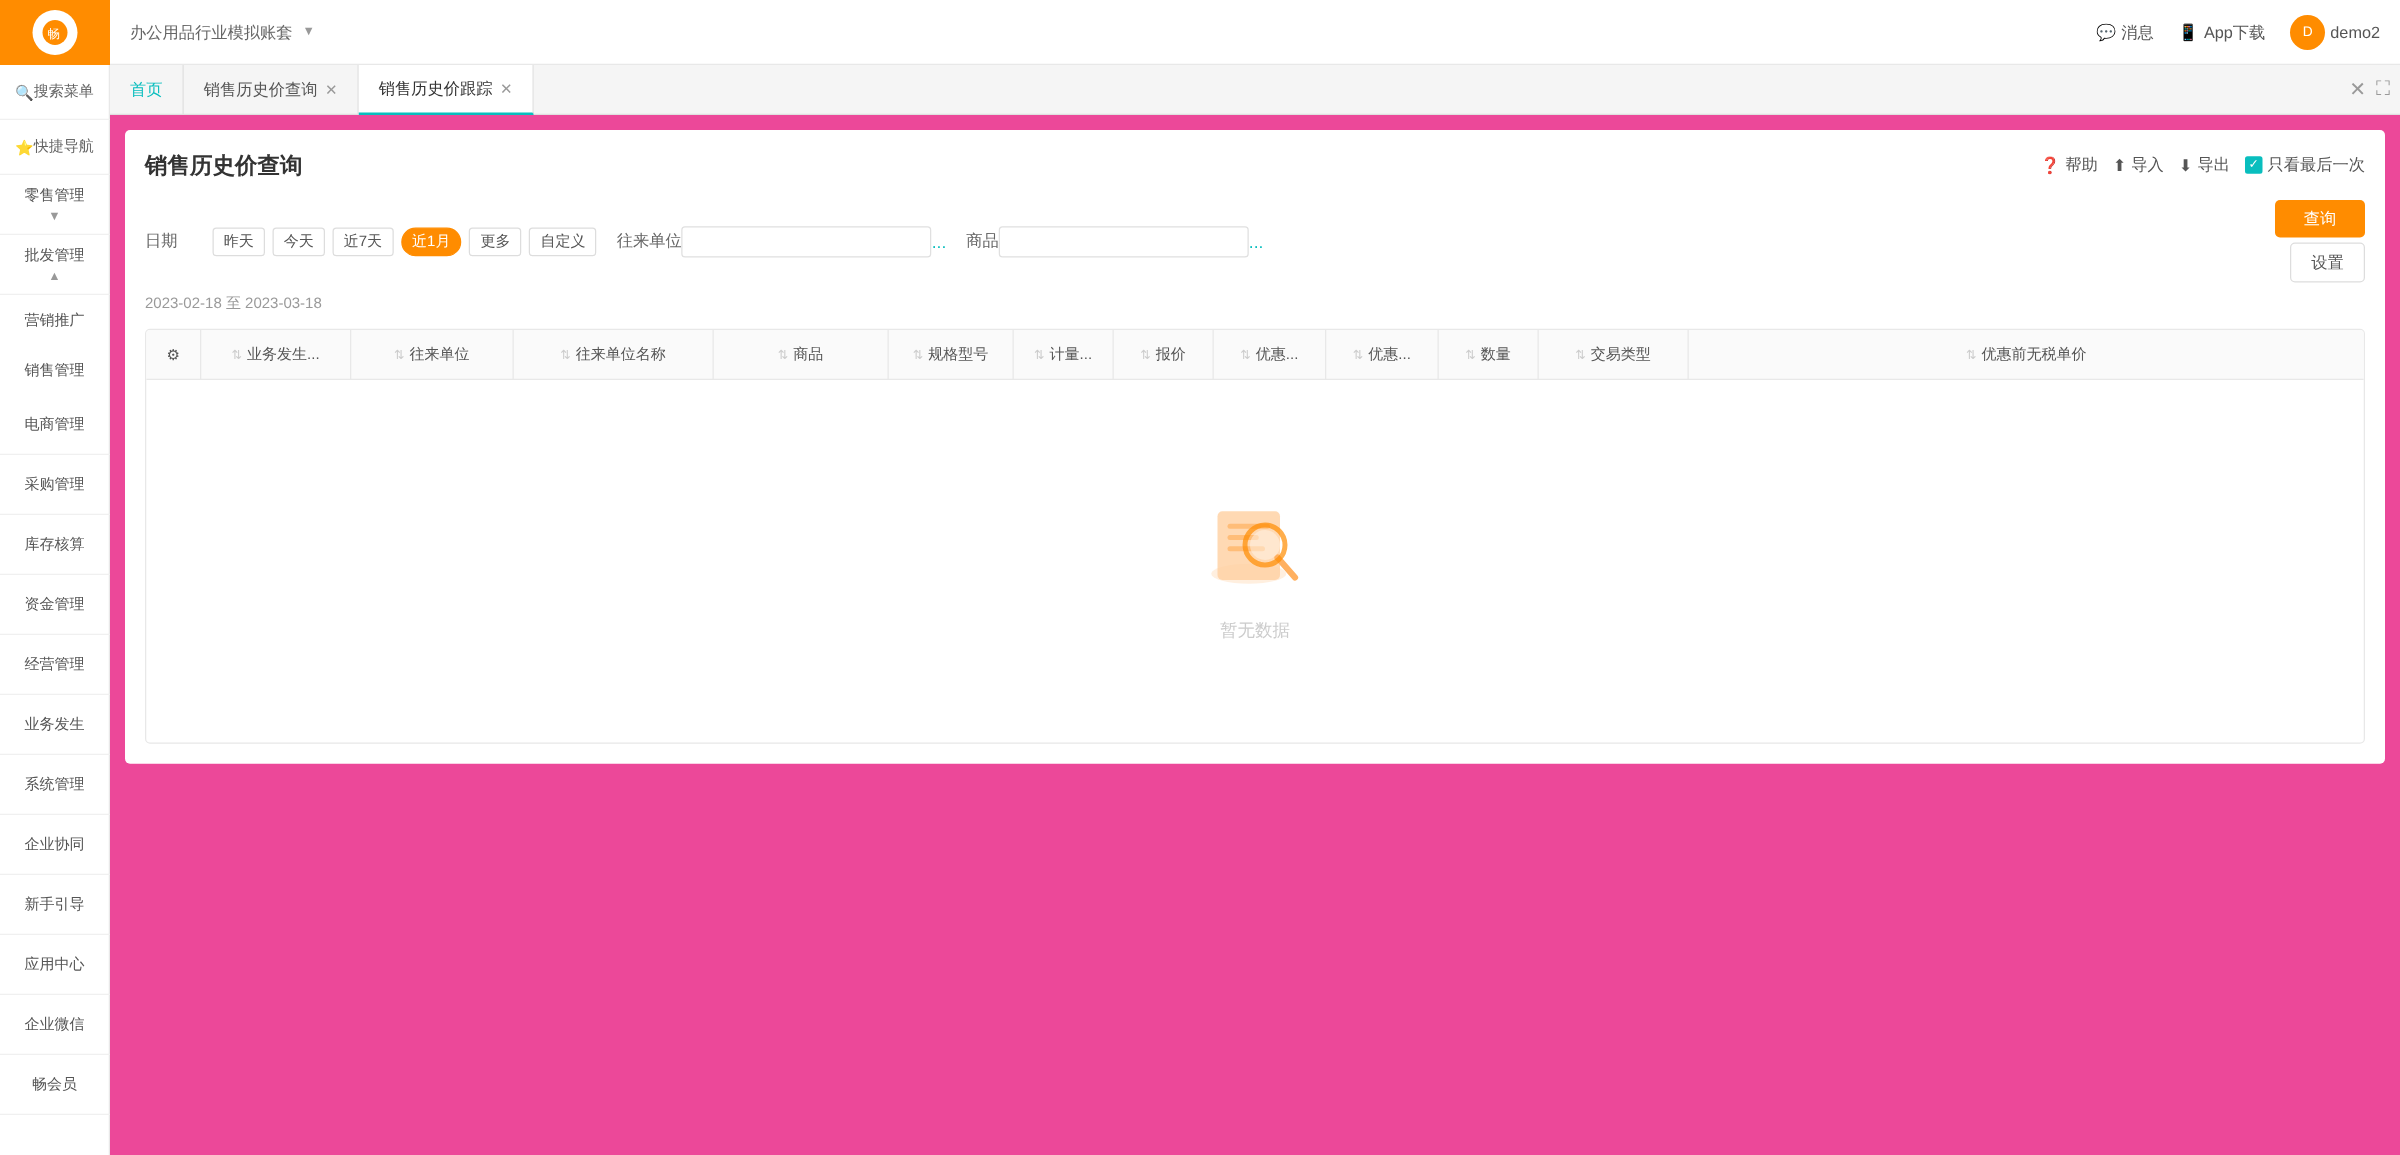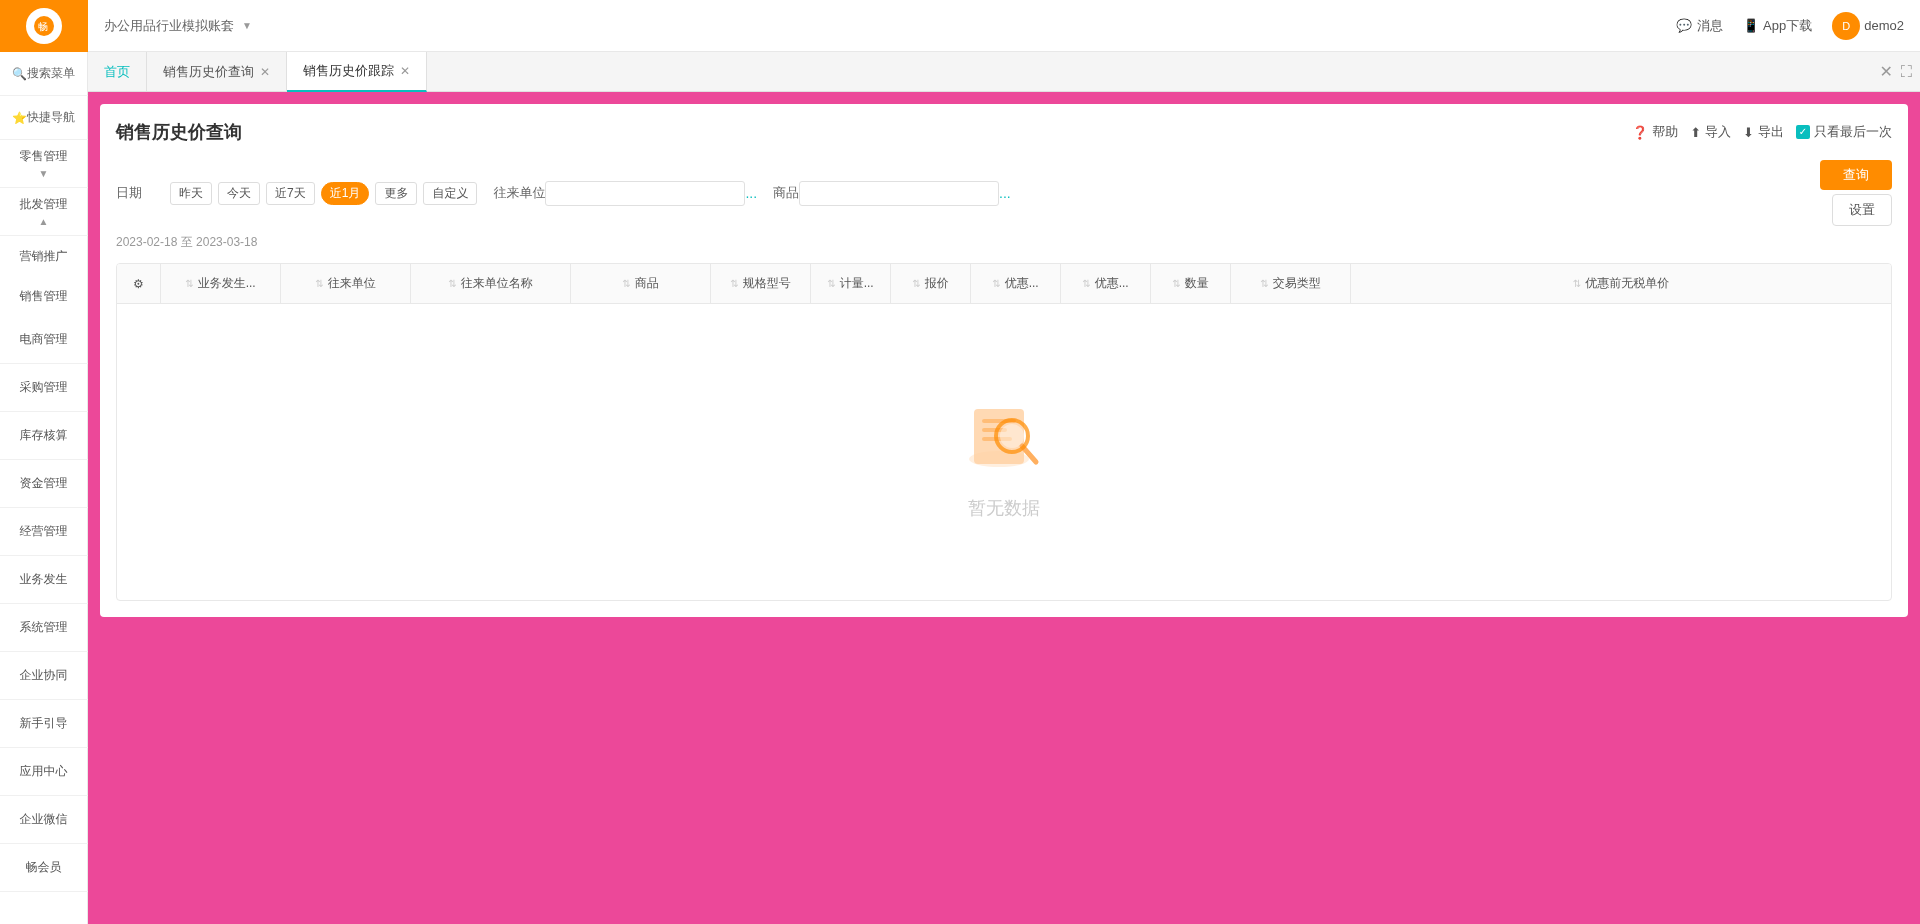--- a/index.html
+++ b/index.html
@@ -78,21 +78,21 @@
     .th-price { width: 80px; }
     .th-discount1 { width: 90px; }
     .th-discount2 { width: 90px; }
     .th-qty { width: 80px; }
     .th-type { width: 120px; }
     .th-tax-price { flex: 1; }
 
     
     .empty-state { display: flex; flex-direction: column; align-items: center; justify-content: center; padding: 80px 0; }
     .empty-icon { width: 100px; height: 100px; position: relative; }
-    .empty-text { color: #ccc; font-size: 18px; margin-top: 12px; }
+    .empty-text { color: #ccc; font-size: 14px; margin-top: 12px; }
 
     
     .magnifier-svg { width: 100px; height: 100px; }
   </style>
 </head>
 <body>
 
 <div class="sidebar">
   <div class="sidebar-logo">
     <div class="logo-icon">

